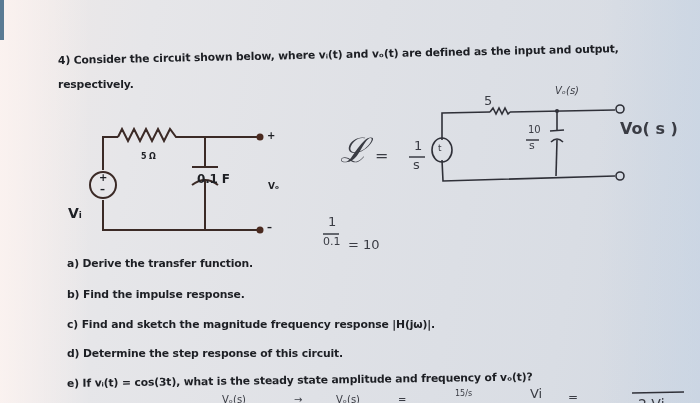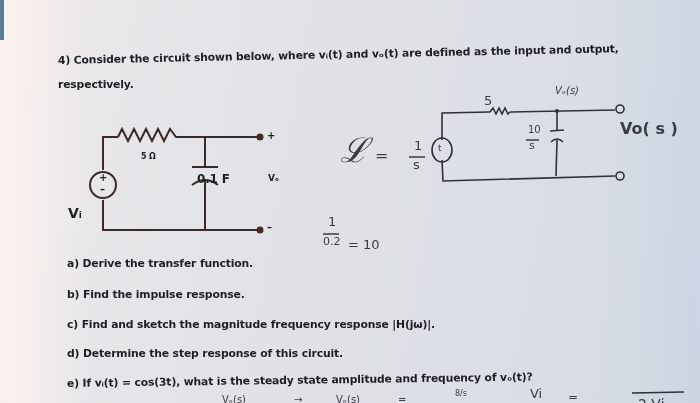--- a/index.html
+++ b/index.html
@@ -59,37 +59,37 @@
     <circle cx="43" cy="90" r="13"></circle>
   </g>
   <circle cx="200" cy="42" r="3.5" fill="#4a2a20"></circle>
   <circle cx="200" cy="135" r="3.5" fill="#4a2a20"></circle>
 </svg>
 <div class="printed" style="left:141px; top:104px; font-size:8px;margin-top:48px;">5 Ω</div>
 <div class="printed" style="left:183px; top:172px; font-size:12px;margin-left:14px;">0.1 F</div>
 <div class="printed" style="left:68px; top:181px; font-size:14px;margin-top:24px;">Vᵢ</div>
 <div class="printed" style="left:99px; top:172px; font-size:10px;">+</div>
 <div class="printed" style="left:100px; top:184px; font-size:10px;">–</div>
-<div class="printed" style="left:268px; top:173px; font-size:9px;">Vₒ</div>
+<div class="printed" style="left:268px; top:181px; font-size:9px;">Vₒ</div>
 <div class="printed" style="left:267px; top:130px; font-size:10px;">+</div>
 <div class="printed" style="left:267px; top:222px; font-size:10px;">–</div>
 
 <div class="hand" style="left:340px; top:126px; font-size:34px; font-family:'DejaVu Serif', serif; font-style:italic;">ℒ</div>
 <div class="hand" style="left:375px; top:146px; font-size:16px;">=</div>
 <div class="hand" style="left:414px; top:138px; font-size:13px;">1</div>
 <svg width="20" height="4" style="left:409px; top:155px;">
     <line x1="0" y1="2" x2="16" y2="2" stroke="#3a3c44" stroke-width="1.5"></line>
   </svg>
 <div class="hand" style="left:413px; top:157px; font-size:13px;">s</div>
 
 <div class="hand" style="left:328px; top:214px; font-size:13px;">1</div>
 <svg width="20" height="4" style="left:323px; top:232px;">
     <line x1="0" y1="2" x2="16" y2="2" stroke="#3a3c44" stroke-width="1.5"></line>
   </svg>
-<div class="hand" style="left:323px; top:235px; font-size:11px;">0.2</div>
+<div class="hand" style="left:323px; top:235px; font-size:11px;">0.1</div>
 <div class="hand" style="left:348px; top:237px; font-size:13px;">= 10</div>
 
 <svg width="260" height="100" style="left:430px; top:100px;" viewBox="0 0 260 100">
   <g stroke="#2f3038" stroke-width="1.6" fill="none">
     <polyline points="12,40 12,13 60,12"></polyline>
     <polyline points="60,12 63,8 66,14 69,8 72,14 75,8 78,14 80,12"></polyline>
     <line x1="80" y1="12" x2="185" y2="10"></line>
     <line x1="127" y1="11" x2="127" y2="30"></line>
     <line x1="120" y1="31" x2="134" y2="30"></line>
     <path d="M121,42 Q127,36 133,42"></path>
@@ -120,13 +120,13 @@
 <div class="hand" style="left:638px; top:366px; font-size:14px;margin-top:30px;">2 Vi</div>
 <svg width="60" height="4" style="left:632px; top:391px;">
     <line x1="0" y1="2" x2="52" y2="1" stroke="#2f3038" stroke-width="1.6"></line>
   </svg>
 <div class="hand" style="left:530px; top:386px; font-size:13px;">Vi</div>
 <div class="hand" style="left:568px; top:390px; font-size:12px;">=</div>
 <div class="hand" style="left:222px; top:394px; font-size:10px; height:9px; overflow:hidden;">Vₒ(s)</div>
 <div class="hand" style="left:294px; top:394px; font-size:10px; height:9px; overflow:hidden;">→</div>
 <div class="hand" style="left:336px; top:394px; font-size:10px; height:9px; overflow:hidden;">Vₒ(s)</div>
 <div class="hand" style="left:398px; top:394px; font-size:10px; height:9px; overflow:hidden;">=</div>
-<div class="hand" style="left:455px; top:389px; font-size:8px; height:14px; overflow:hidden;">8/s</div>
+<div class="hand" style="left:455px; top:389px; font-size:8px; height:14px; overflow:hidden;">15/s</div>
 
 </body></html>

